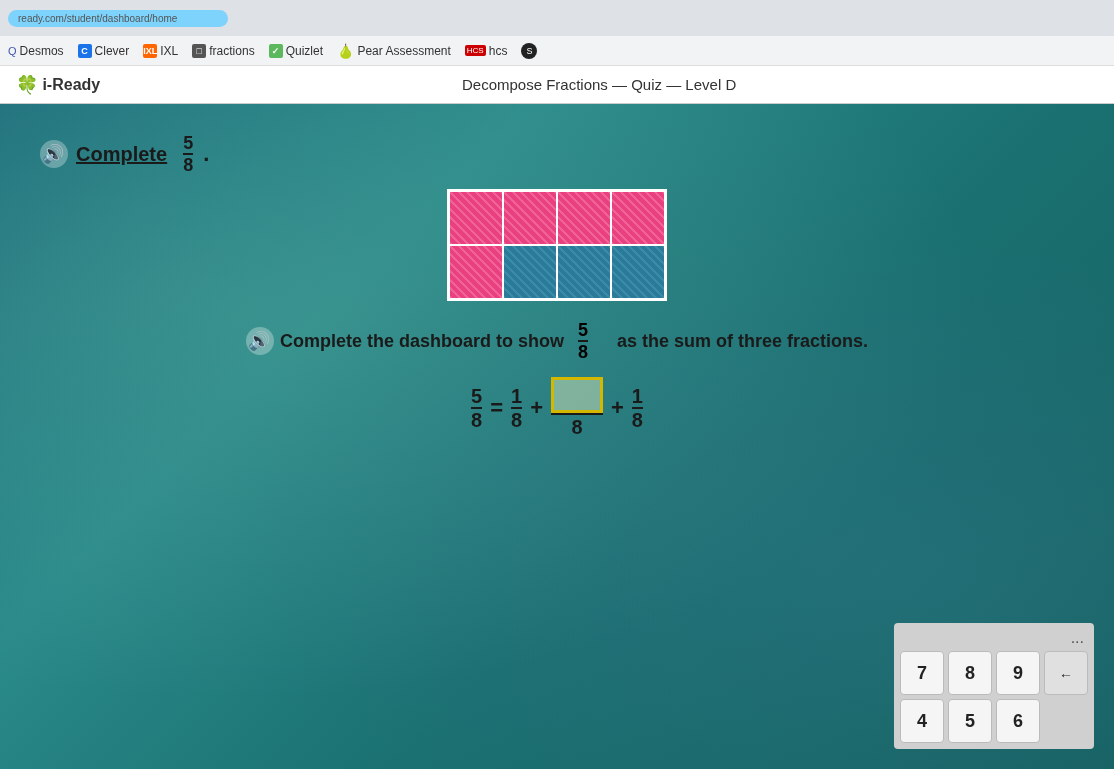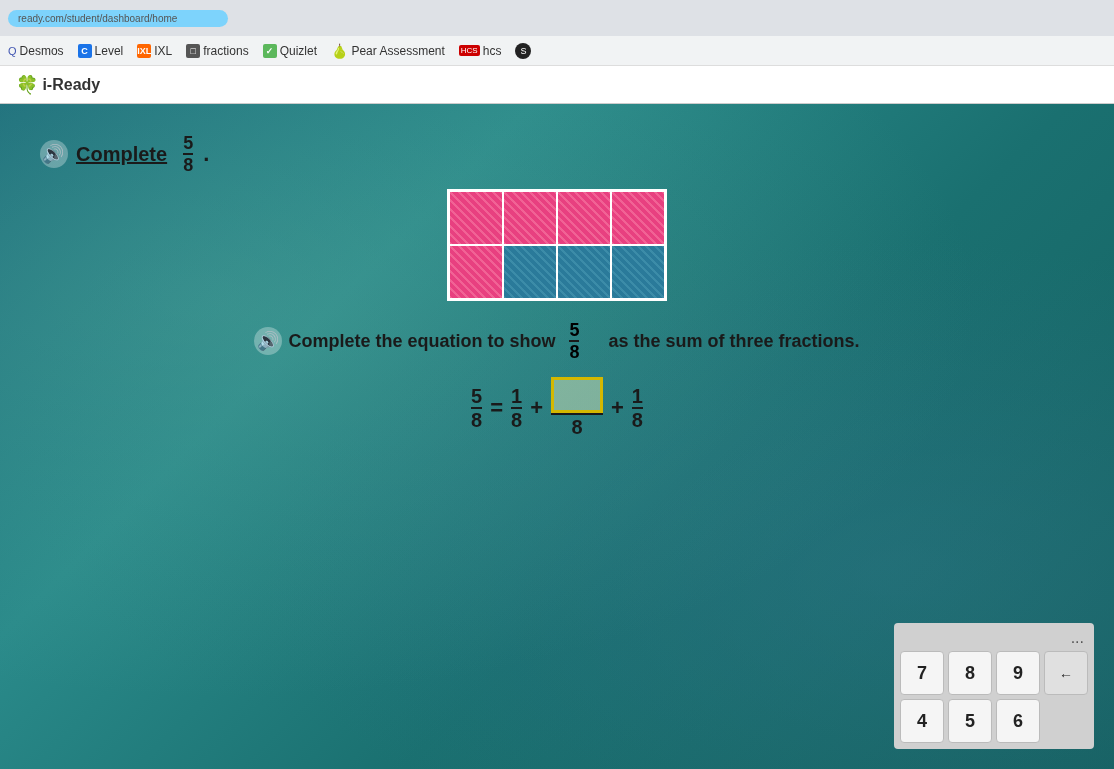--- a/index.html
+++ b/index.html
@@ -312,21 +312,21 @@
   </div>
 </div>
 
 <div class="bookmarks-bar">
   <div class="bookmark-item">
     <span class="icon-quizlet">Q</span>
     <span>Desmos</span>
   </div>
   <div class="bookmark-item">
     <span class="bookmark-icon icon-clever">C</span>
-    <span>Level</span>
+    <span>Clever</span>
   </div>
   <div class="bookmark-item">
     <span class="bookmark-icon icon-ixl">IXL</span>
     <span>IXL</span>
   </div>
   <div class="bookmark-item">
     <span class="bookmark-icon icon-bloocket">□</span>
     <span>fractions</span>
   </div>
   <div class="bookmark-item">
@@ -344,20 +344,21 @@
   <div class="bookmark-item">
     <span class="icon-circle">S</span>
   </div>
 </div>
 
 <div class="iready-header">
   <div class="iready-logo">
     <span class="logo-leaf">🍀</span>
     <span>i-Ready</span>
   </div>
+  <div class="header-title">Decompose Fractions — Quiz — Level D</div>
 </div>
 
 <div class="main-content">
 
   <div class="question-row">
     <div class="speaker-icon">🔊</div>
     <span class="question-text">Complete</span>
     <span style="margin-left:6px; font-size:22px; font-weight:bold; color:#1a1a1a;">
       <span class="fraction-inline">
         <span class="num">5</span>
@@ -376,21 +377,21 @@
     <div class="grid-cell cell-pink"></div>
 
     <div class="grid-cell cell-pink"></div>
     <div class="grid-cell cell-teal"></div>
     <div class="grid-cell cell-teal"></div>
     <div class="grid-cell cell-teal"></div>
   </div>
 
   <div class="complete-row">
     <div class="speaker-icon">🔊</div>
-    <span class="complete-text">Complete the equation to show</span>
+    <span class="complete-text">Complete the dashboard to show</span>
     <span style="margin-left:6px;">
       <span class="fraction-inline" style="font-size:20px; font-weight:bold;">
         <span class="num">5</span>
         <span class="bar"></span>
         <span class="den">8</span>
       </span>
     </span>
     <span class="complete-text" style="margin-left:21px;">as the sum of three fractions.</span>
   </div>
 

